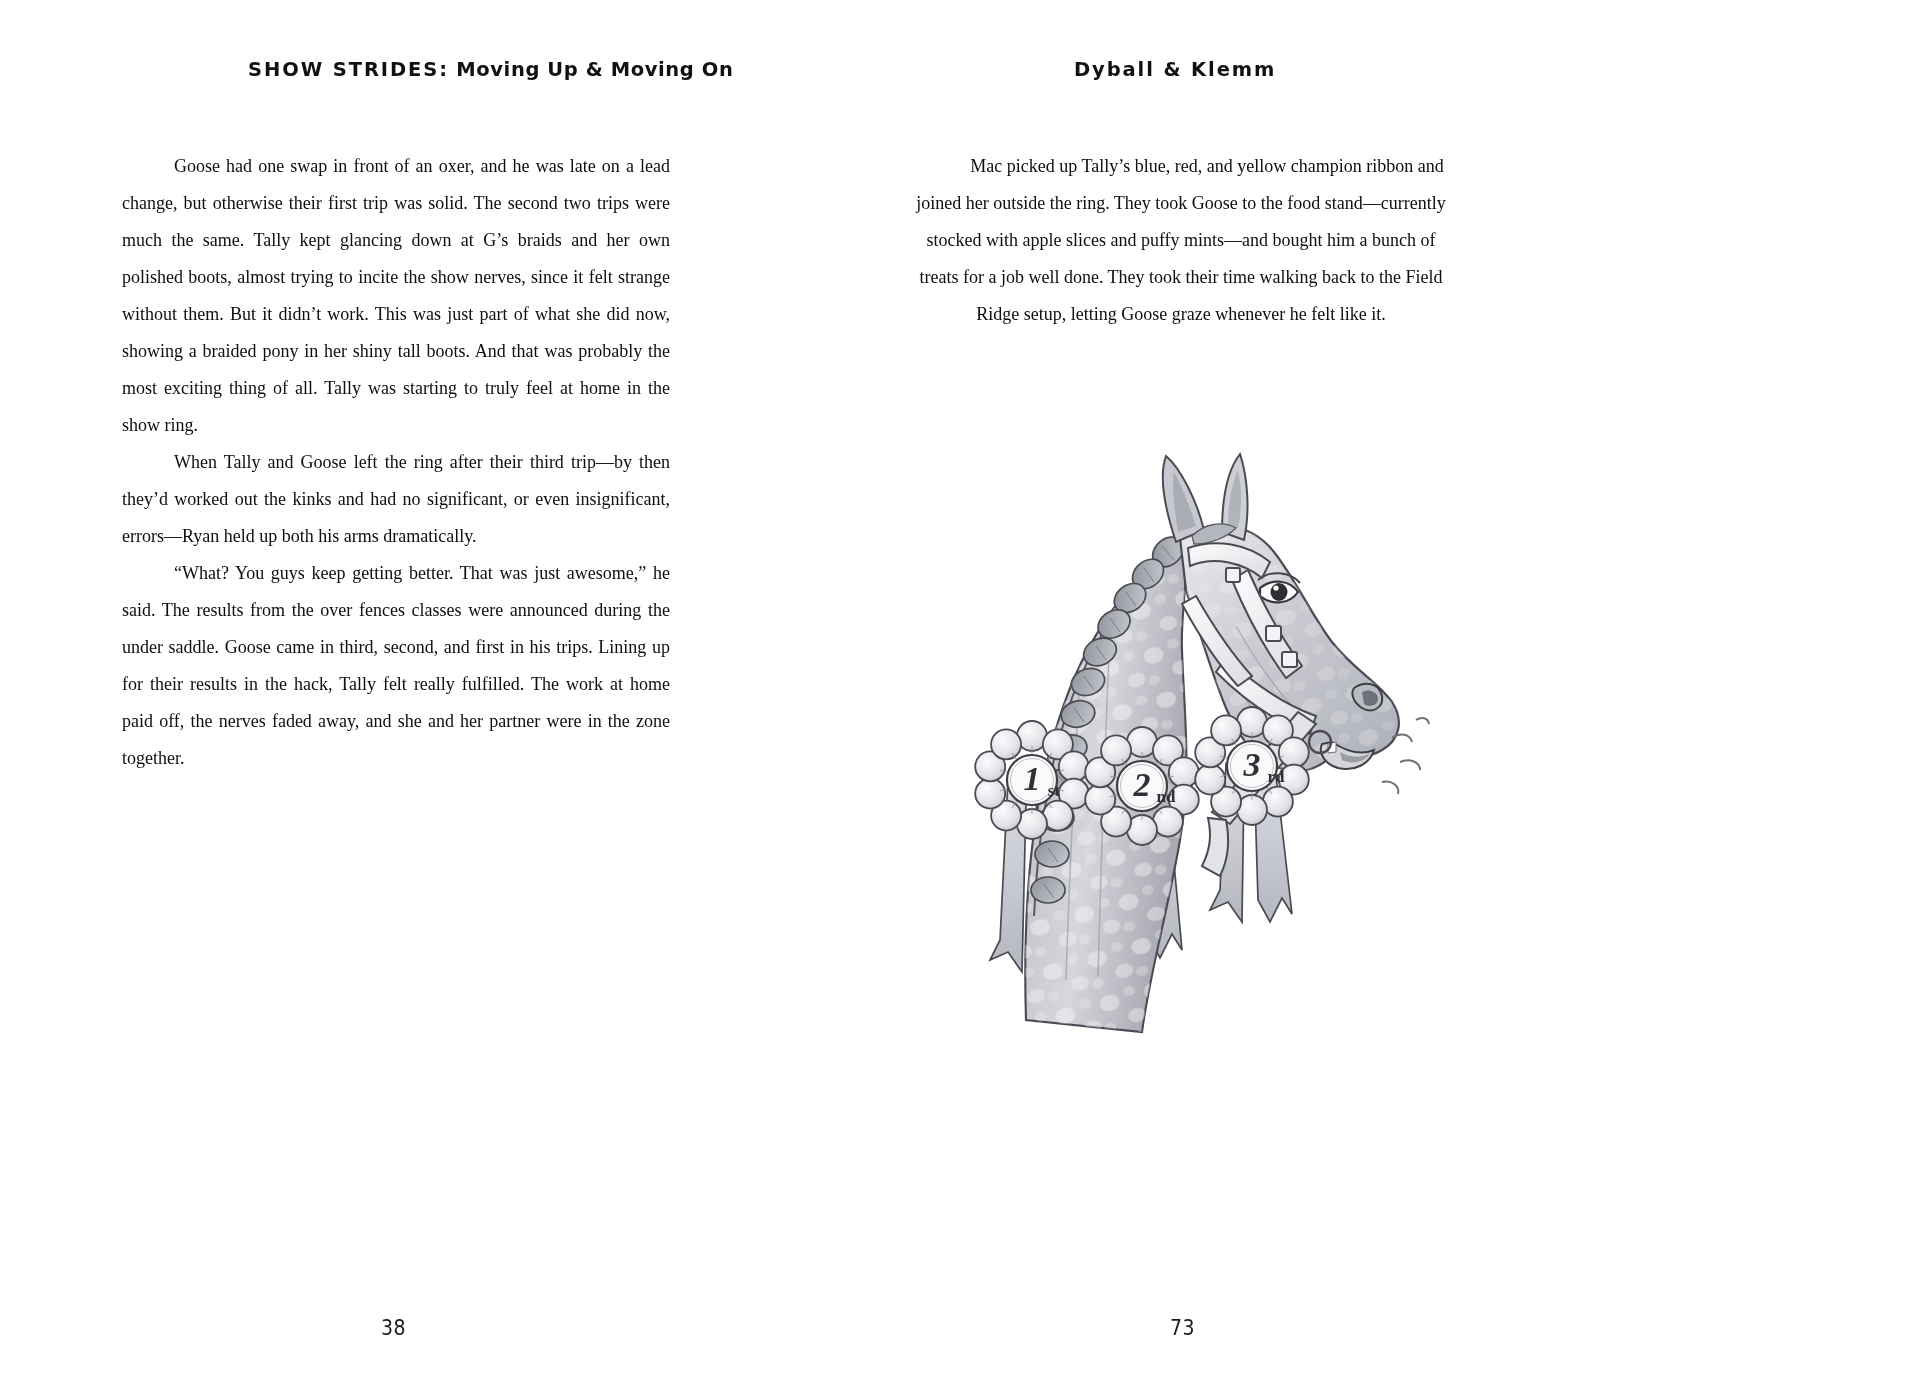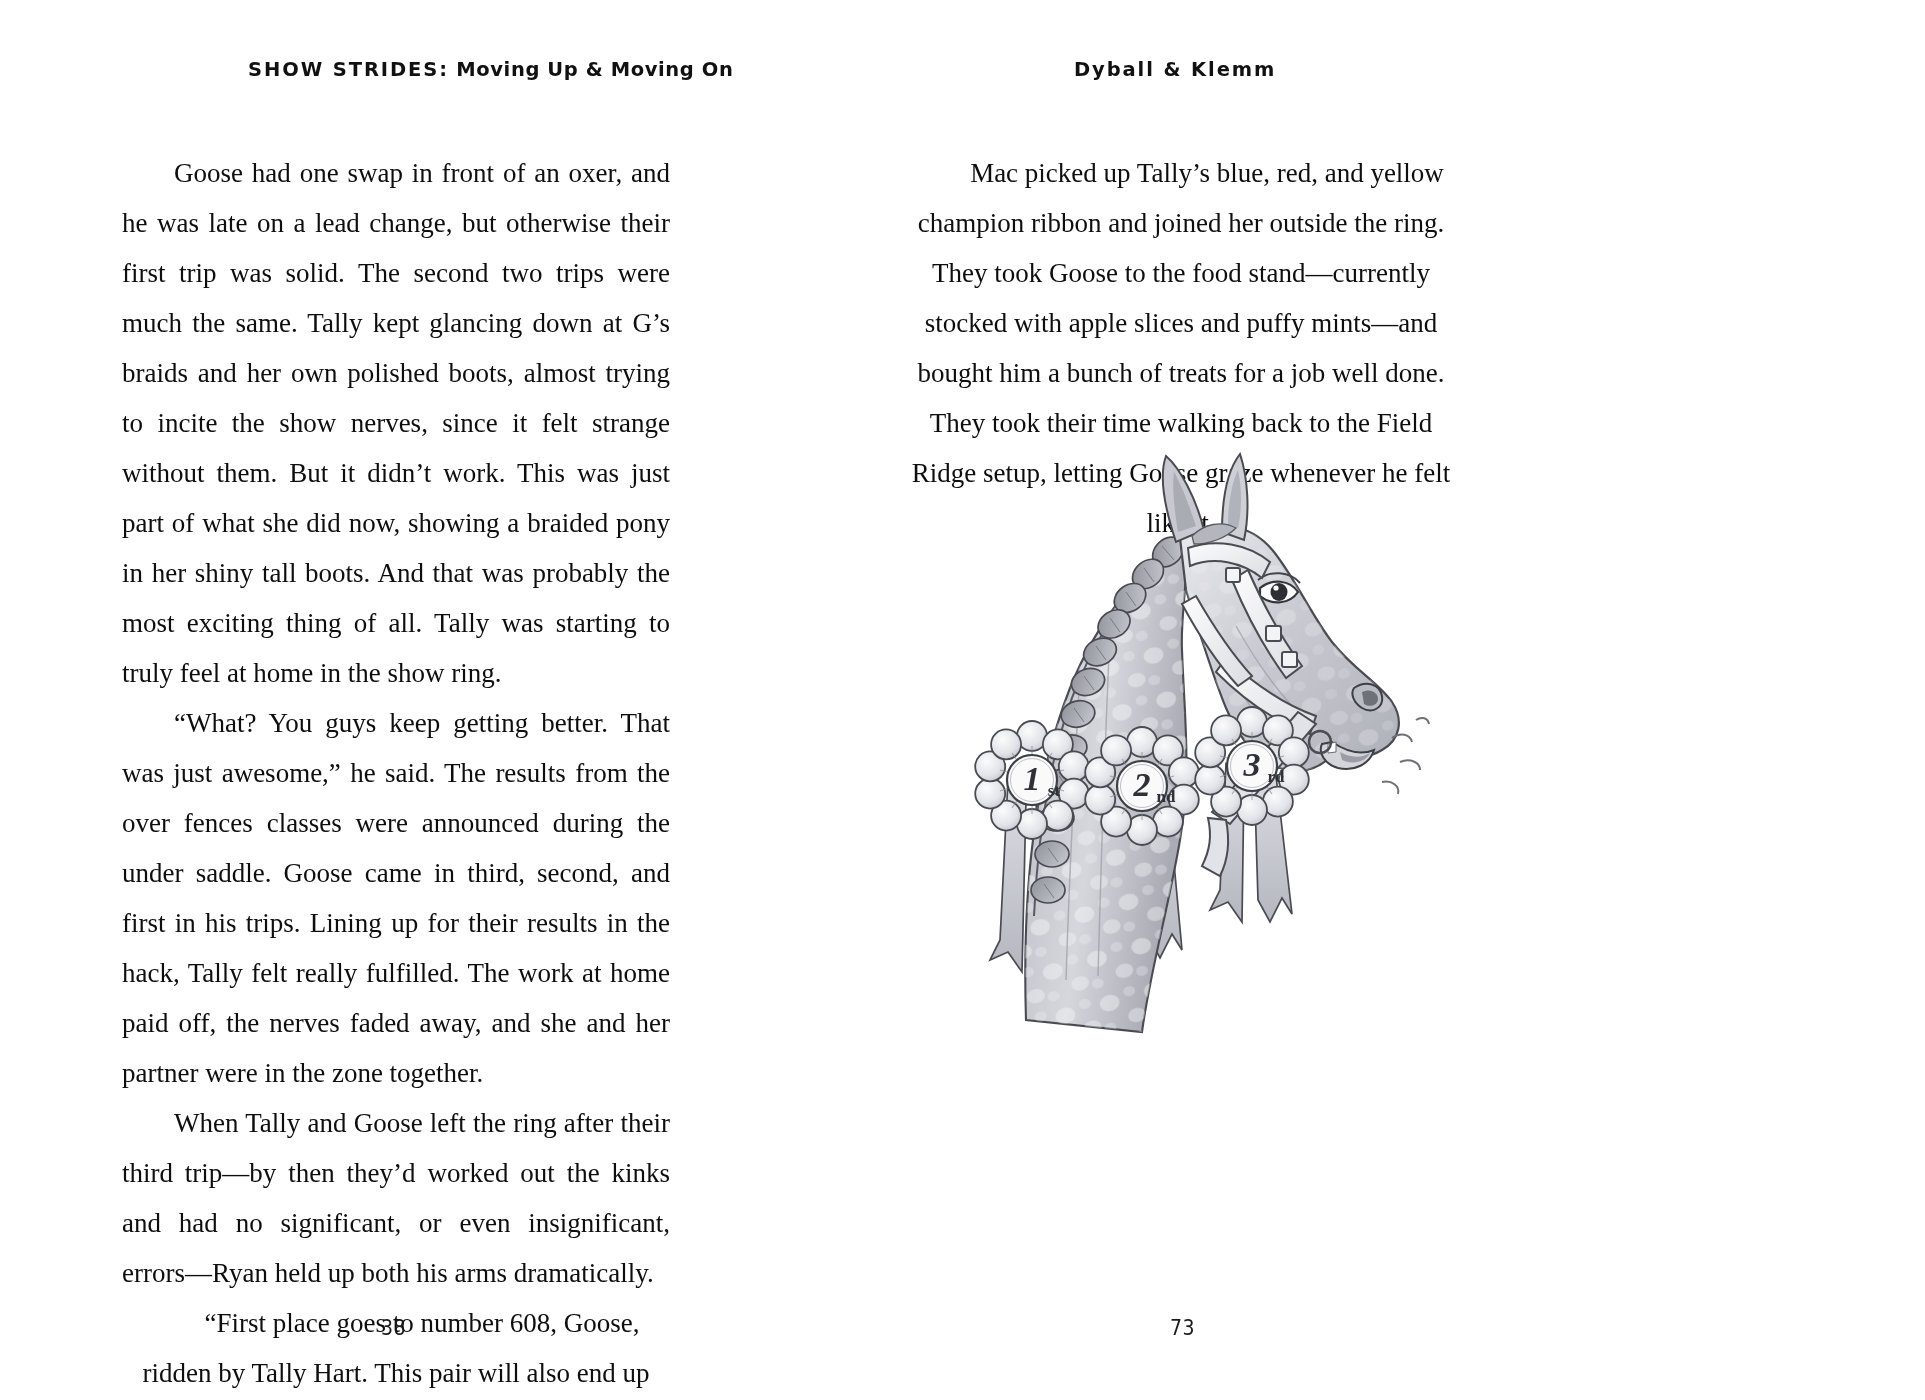--- a/index.html
+++ b/index.html
@@ -38,22 +38,22 @@
   .column {
     position: absolute;
     top: 148px;
     width: 548px;
   }
   .column.left  { left: 122px; }
   .column.right { left: 907px; }
 
   .column p {
     margin: 0;
-    font-size: 27px;
-    line-height: 50px;
+    font-size: 18px;
+    line-height: 37px;
     color: #0e0e0e;
     text-align: justify;
     text-justify: inter-word;
     hyphens: none;
     -webkit-hyphens: none;
   }
   .column p + p {
     margin-top: 0;
   }
   .column p.indent {
@@ -94,23 +94,22 @@
 
 <div class="page-spread">
 
   <div class="running-head left">
     <span class="rh-caps">SHOW STRIDES:</span>
     <span>Moving Up &amp; Moving On</span>
   </div>
 
   <div class="column left">
     <p class="indent">Goose had one swap in front of an oxer, and he was late on a lead change, but otherwise their first trip was solid. The second two trips were much the same. Tally kept glancing down at G’s braids and her own polished boots, almost trying to incite the show nerves, since it felt strange without them. But it didn’t work. This was just part of what she did now, showing a braided pony in her shiny tall boots. And that was probably the most exciting thing of all. Tally was starting to truly feel at home in the show ring.</p>
+    <p class="indent">When Tally and Goose left the ring after their third trip—by then they’d worked out the kinks and had no significant, or even insignificant, errors—Ryan held up both his arms dramatically.</p>
     <p class="indent">“What? You guys keep getting better. That was just awesome,” he said. The results from the over fences classes were announced during the under saddle. Goose came in third, second, and first in his trips. Lining up for their results in the hack, Tally felt really fulfilled. The work at home paid off, the nerves faded away, and she and her partner were in the zone together.</p>
-    <p class="indent">When Tally and Goose left the ring after their third trip—by then they’d worked out the kinks and had no significant, or even insignificant, errors—Ryan held up both his arms dramatically.</p>
-    <p class="indent last-of-block">“First place goes to number 608, Goose, ridden by Tally Hart. This pair will also end up champion in the children’s small/medium pony hunters. Congratulations.”</p>
   </div>
 
   <div class="folio left">38</div>
 
   <div class="running-head right">
     <span class="rh-caps">Dyball &amp; Klemm</span>
   </div>
 
   <div class="column right">
     <p class="indent last-of-block">Mac picked up Tally’s blue, red, and yellow champion ribbon and joined her outside the ring. They took Goose to the food stand—currently stocked with apple slices and puffy mints—and bought him a bunch of treats for a job well done. They took their time walking back to the Field Ridge setup, letting Goose graze whenever he felt like it.</p>

